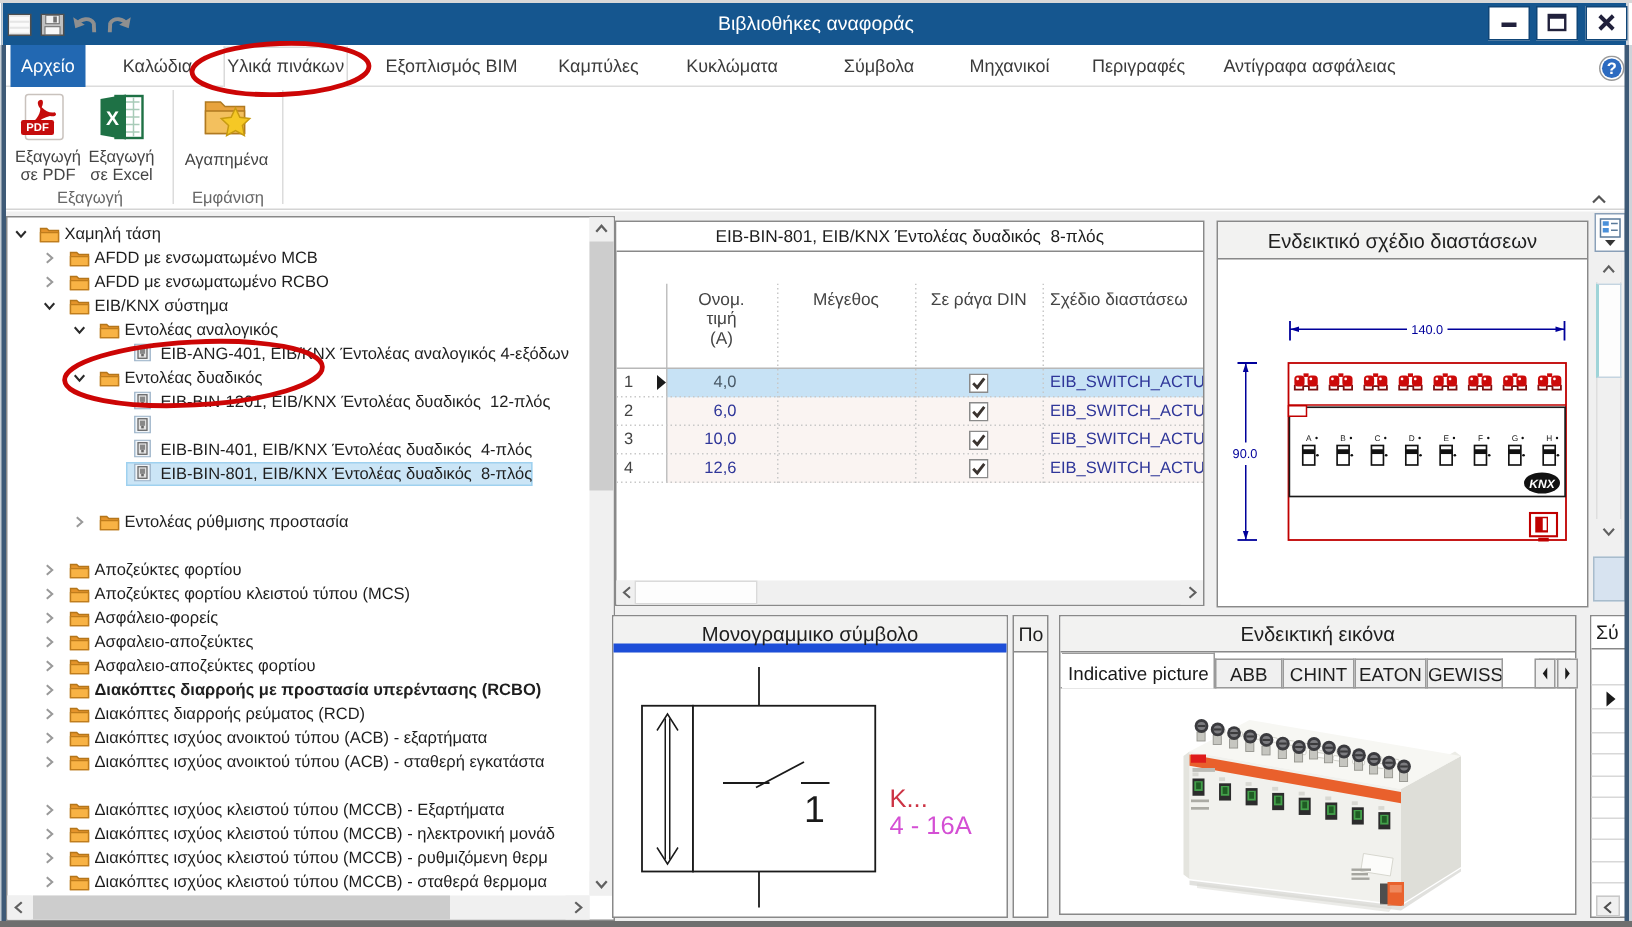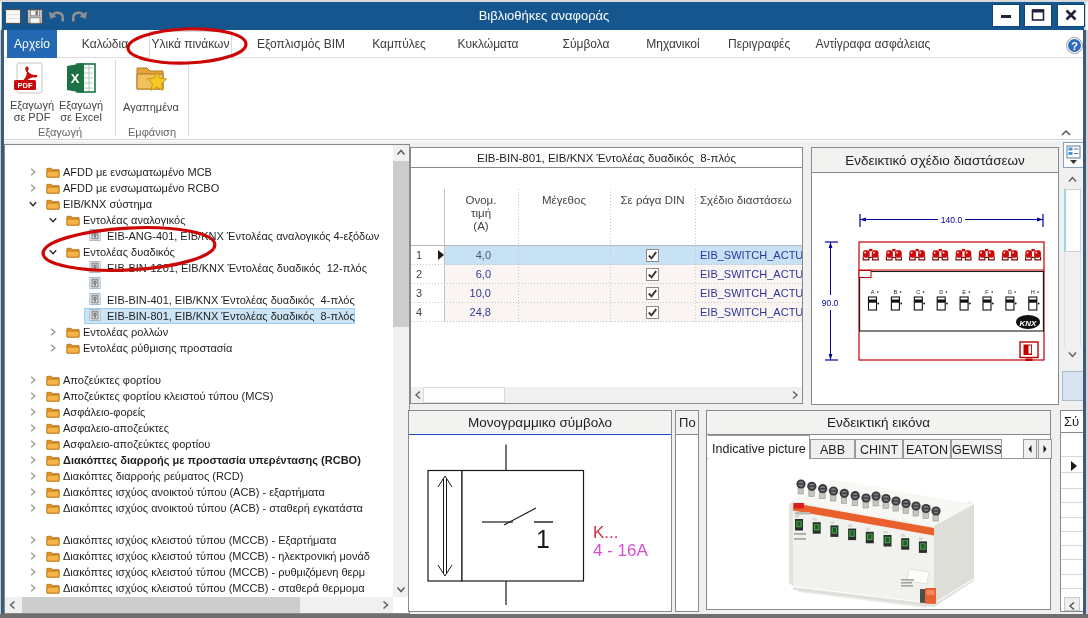--- a/index.html
+++ b/index.html
@@ -119,20 +119,30 @@
   <div class="abs rlbl" style="left:117px;top:101px;width:68px;">Αγαπημένα</div>
   <div class="abs rsep" style="left:115px;"></div>
   <div class="abs rsep" style="left:188px;"></div>
   <div class="abs glbl" style="left:20px;top:126px;width:80px;">Εξαγωγή</div>
   <div class="abs glbl" style="left:112px;top:126px;width:80px;">Εμφάνιση</div>
   <svg class="abs" style="left:1059px;top:128px;" width="14" height="10" viewBox="0 0 14 10">
       <path d="M 3 7 L 7 3 L 11 7" fill="none" stroke="#555" stroke-width="1.5"></path>
     </svg>
   <div class="abs" id="content"></div>
   <div class="abs" id="tree">
+  <div class="trow" style="top:3px;">
+        <svg class="arrow-exp" style="left:4px;" width="11" height="11" viewBox="0 0 11 11">
+          <path d="M2 3.5 L5.5 7.5 L9 3.5" fill="none" stroke="#2b2b2b" stroke-width="1.5"></path>
+        </svg>
+        <svg class="ficon" style="left:21px;" width="14" height="13" viewBox="0 0 14 13">
+          <path d="M0.5 2.5 L5 2.5 L6.5 4 L13.5 4 L13.5 12 L0.5 12 Z" fill="#e5942a" stroke="#b5761a" stroke-width="1"></path>
+          <path d="M0.5 5.5 L13.5 5.5 L13.5 12 L0.5 12 Z" fill="#f8b345" stroke="#c07d1c" stroke-width="1"></path>
+        </svg>
+        <span class="lbl" style="left:38px;">Χαμηλή τάση</span>
+      </div>
   <div class="trow" style="top:19px;">
         <svg class="arrow-exp" style="left:23px;" width="11" height="11" viewBox="0 0 11 11">
           <path d="M3.5 2 L7.5 5.5 L3.5 9" fill="none" stroke="#9a9a9a" stroke-width="1.5"></path>
         </svg>
         <svg class="ficon" style="left:41px;" width="14" height="13" viewBox="0 0 14 13">
           <path d="M0.5 2.5 L5 2.5 L6.5 4 L13.5 4 L13.5 12 L0.5 12 Z" fill="#e5942a" stroke="#b5761a" stroke-width="1"></path>
           <path d="M0.5 5.5 L13.5 5.5 L13.5 12 L0.5 12 Z" fill="#f8b345" stroke="#c07d1c" stroke-width="1"></path>
         </svg>
         <span class="lbl" style="left:58px;">AFDD με ενσωματωμένο MCB</span>
       </div>
@@ -214,30 +224,20 @@
       </div>
   <div class="trow" style="top:163px;">
         <span style="position:absolute;left:79px;top:0;width:271px;height:16px;background:#cbe5f6;border:1px solid #9fd1ef;"></span>
         <svg class="ficon" style="left:83px;top:1px;" width="13" height="14" viewBox="0 0 13 14">
           <rect x="0.5" y="0.5" width="12" height="13" fill="#f0f4f8" stroke="#9ab2c8"></rect>
           <rect x="3" y="2.5" width="7" height="9" fill="#e4e4e4" stroke="#666"></rect>
           <rect x="4.5" y="4" width="4" height="4" fill="#888"></rect>
           <rect x="5.5" y="8" width="2" height="2" fill="#666"></rect>
         </svg>
         <span class="lbl" style="left:102px;">EIB-BIN-801, EIB/KNX Έντολέας δυαδικός  8-πλός</span>
-      </div>
-  <div class="trow" style="top:179px;">
-        <svg class="arrow-exp" style="left:43px;" width="11" height="11" viewBox="0 0 11 11">
-          <path d="M3.5 2 L7.5 5.5 L3.5 9" fill="none" stroke="#9a9a9a" stroke-width="1.5"></path>
-        </svg>
-        <svg class="ficon" style="left:61px;" width="14" height="13" viewBox="0 0 14 13">
-          <path d="M0.5 2.5 L5 2.5 L6.5 4 L13.5 4 L13.5 12 L0.5 12 Z" fill="#e5942a" stroke="#b5761a" stroke-width="1"></path>
-          <path d="M0.5 5.5 L13.5 5.5 L13.5 12 L0.5 12 Z" fill="#f8b345" stroke="#c07d1c" stroke-width="1"></path>
-        </svg>
-        <span class="lbl" style="left:78px;">Εντολέας ρολλών</span>
       </div>
   <div class="trow" style="top:195px;">
         <svg class="arrow-exp" style="left:43px;" width="11" height="11" viewBox="0 0 11 11">
           <path d="M3.5 2 L7.5 5.5 L3.5 9" fill="none" stroke="#9a9a9a" stroke-width="1.5"></path>
         </svg>
         <svg class="ficon" style="left:61px;" width="14" height="13" viewBox="0 0 14 13">
           <path d="M0.5 2.5 L5 2.5 L6.5 4 L13.5 4 L13.5 12 L0.5 12 Z" fill="#e5942a" stroke="#b5761a" stroke-width="1"></path>
           <path d="M0.5 5.5 L13.5 5.5 L13.5 12 L0.5 12 Z" fill="#f8b345" stroke="#c07d1c" stroke-width="1"></path>
         </svg>
         <span class="lbl" style="left:78px;">Εντολέας ρύθμισης προστασία</span>
@@ -427,21 +427,21 @@
       </svg>
     <div class="abs" style="left:289px;top:120px;width:102px;font-size:11px;color:#2f3699;white-space:nowrap;overflow:hidden;">EIB_SWITCH_ACTUAT</div>
     <div class="abs" style="left:5px;top:139px;font-size:11px;color:#444;">3</div>
     <div class="abs" style="left:33px;top:139px;width:47px;text-align:right;font-size:11px;color:#2f3699;">10,0</div>
     <svg class="abs" style="left:235px;top:139px;" width="13" height="13" viewBox="0 0 13 13">
         <rect x="0.5" y="0.5" width="12" height="12" fill="#fff" stroke="#8a8a8a"></rect>
         <path d="M2.8 6.5 L5.5 9.3 L10.2 3.2" fill="none" stroke="#3b3430" stroke-width="1.9"></path>
       </svg>
     <div class="abs" style="left:289px;top:139px;width:102px;font-size:11px;color:#2f3699;white-space:nowrap;overflow:hidden;">EIB_SWITCH_ACTUAT</div>
     <div class="abs" style="left:5px;top:158px;font-size:11px;color:#444;">4</div>
-    <div class="abs" style="left:33px;top:158px;width:47px;text-align:right;font-size:11px;color:#2f3699;">24,8</div>
+    <div class="abs" style="left:33px;top:158px;width:47px;text-align:right;font-size:11px;color:#2f3699;">12,6</div>
     <svg class="abs" style="left:235px;top:158px;" width="13" height="13" viewBox="0 0 13 13">
         <rect x="0.5" y="0.5" width="12" height="12" fill="#fff" stroke="#8a8a8a"></rect>
         <path d="M2.8 6.5 L5.5 9.3 L10.2 3.2" fill="none" stroke="#3b3430" stroke-width="1.9"></path>
       </svg>
     <div class="abs" style="left:289px;top:158px;width:102px;font-size:11px;color:#2f3699;white-space:nowrap;overflow:hidden;">EIB_SWITCH_ACTUAT</div>
     <svg class="abs" style="left:26px;top:101px;" width="8" height="12" viewBox="0 0 8 12">
         <path d="M1 1 L7 6 L1 11 Z" fill="#1a1a1a"></path>
       </svg>
     <div class="abs sb" style="left:0;top:239px;width:391px;height:16px;"></div>
     <div class="abs" style="left:0;top:239px;width:15px;height:16px;background:#f0f0f0;"><svg width="15" height="16">
@@ -582,21 +582,21 @@
   <div class="abs sb" style="left:1064px;top:172px;width:17px;height:190px;border:1px solid #dedede;"></div>
   <div class="abs" style="left:1064px;top:172px;width:17px;height:16px;background:#f0f0f0;"><svg width="17" height="16">
         <path d="M5 9.5 L8.5 5.5 L12 9.5" fill="none" stroke="#606060" stroke-width="1.4"></path>
       </svg></div>
   <div class="abs" style="left:1064px;top:189px;width:17px;height:63px;background:#fdfdfd;border:1px solid #c4d4e0;border-left:2px solid #9fd4d8;"></div>
   <div class="abs" style="left:1064px;top:346px;width:17px;height:16px;background:#f0f0f0;"><svg width="17" height="16">
         <path d="M5 6.5 L8.5 10.5 L12 6.5" fill="none" stroke="#606060" stroke-width="1.4"></path>
       </svg></div>
   <div class="abs" style="left:1062px;top:371px;width:22px;height:30px;background:#d7e3f0;border:1px solid #a8bccc;"></div>
   <div class="abs panel" style="left:408px;top:410px;width:264px;height:202px;">
-    <div class="abs" style="left:0;top:0;width:262px;height:24px;background:#f2f2f1;border-bottom:1px solid #1d4ed8;text-align:center;font-size:13.5px;color:#1e1e1e;line-height:24px;">Μονογραμμικο σύμβολο</div>
+    <div class="abs" style="left:0;top:0;width:262px;height:24px;background:#f2f2f1;border-bottom:6px solid #1d4ed8;text-align:center;font-size:13.5px;color:#1e1e1e;line-height:24px;">Μονογραμμικο σύμβολο</div>
     <svg class="abs" style="left:0;top:24px;" width="262" height="176" viewBox="0 0 262 176">
         <line x1="97" y1="9.6" x2="97" y2="35.5" stroke="#1a1a1a" stroke-width="1.2"></line>
         <line x1="97" y1="146" x2="97" y2="170" stroke="#1a1a1a" stroke-width="1.2"></line>
         <rect x="19" y="35.5" width="34" height="110.5" fill="#fff" stroke="#1a1a1a" stroke-width="1.2"></rect>
         <rect x="53" y="35.5" width="121.5" height="110.5" fill="#fff" stroke="#1a1a1a" stroke-width="1.2"></rect>
         <line x1="34.5" y1="44" x2="34.5" y2="138" stroke="#1a1a1a" stroke-width="1"></line>
         <line x1="37.5" y1="44" x2="37.5" y2="138" stroke="#1a1a1a" stroke-width="1"></line>
         <path d="M29 52 L36 41 L43 52" fill="none" stroke="#1a1a1a" stroke-width="1"></path>
         <path d="M29 130 L36 141 L43 130" fill="none" stroke="#1a1a1a" stroke-width="1"></path>
         <line x1="73" y1="87" x2="104" y2="87" stroke="#1a1a1a" stroke-width="1.2"></line>

